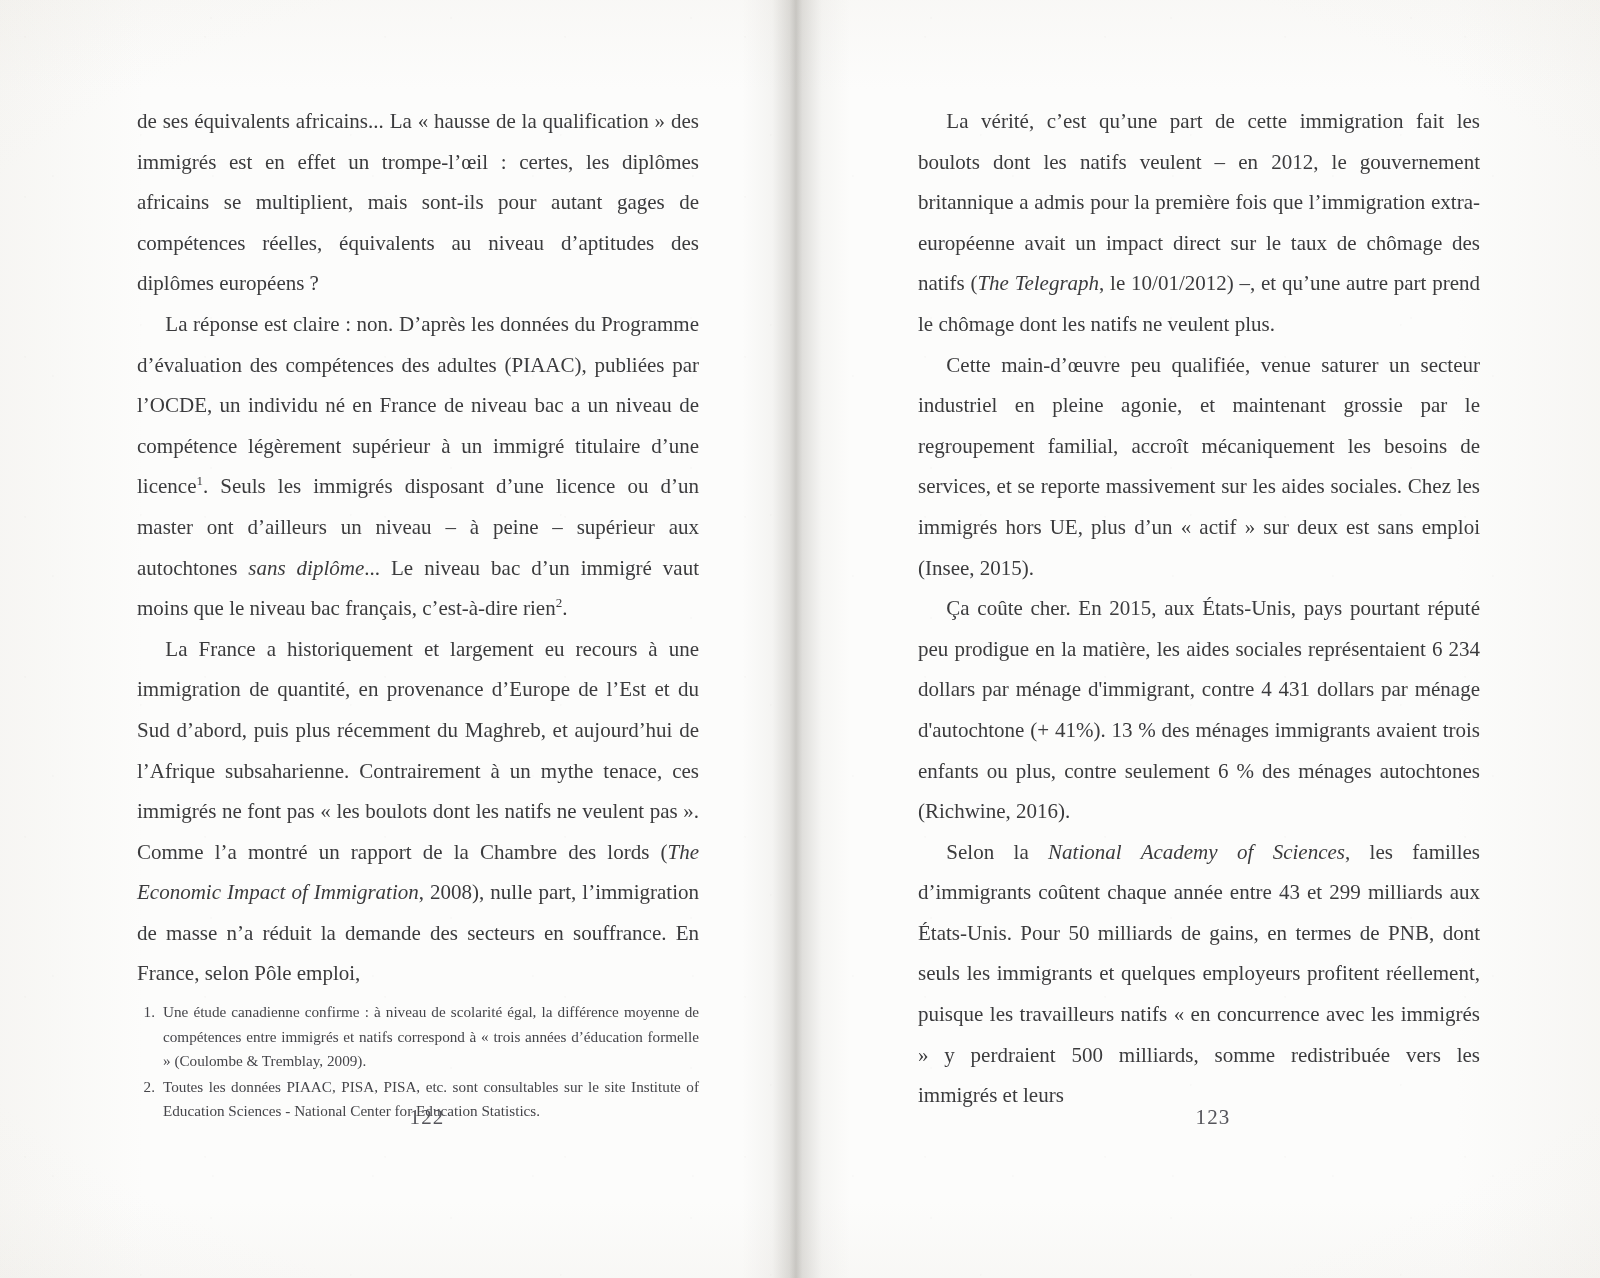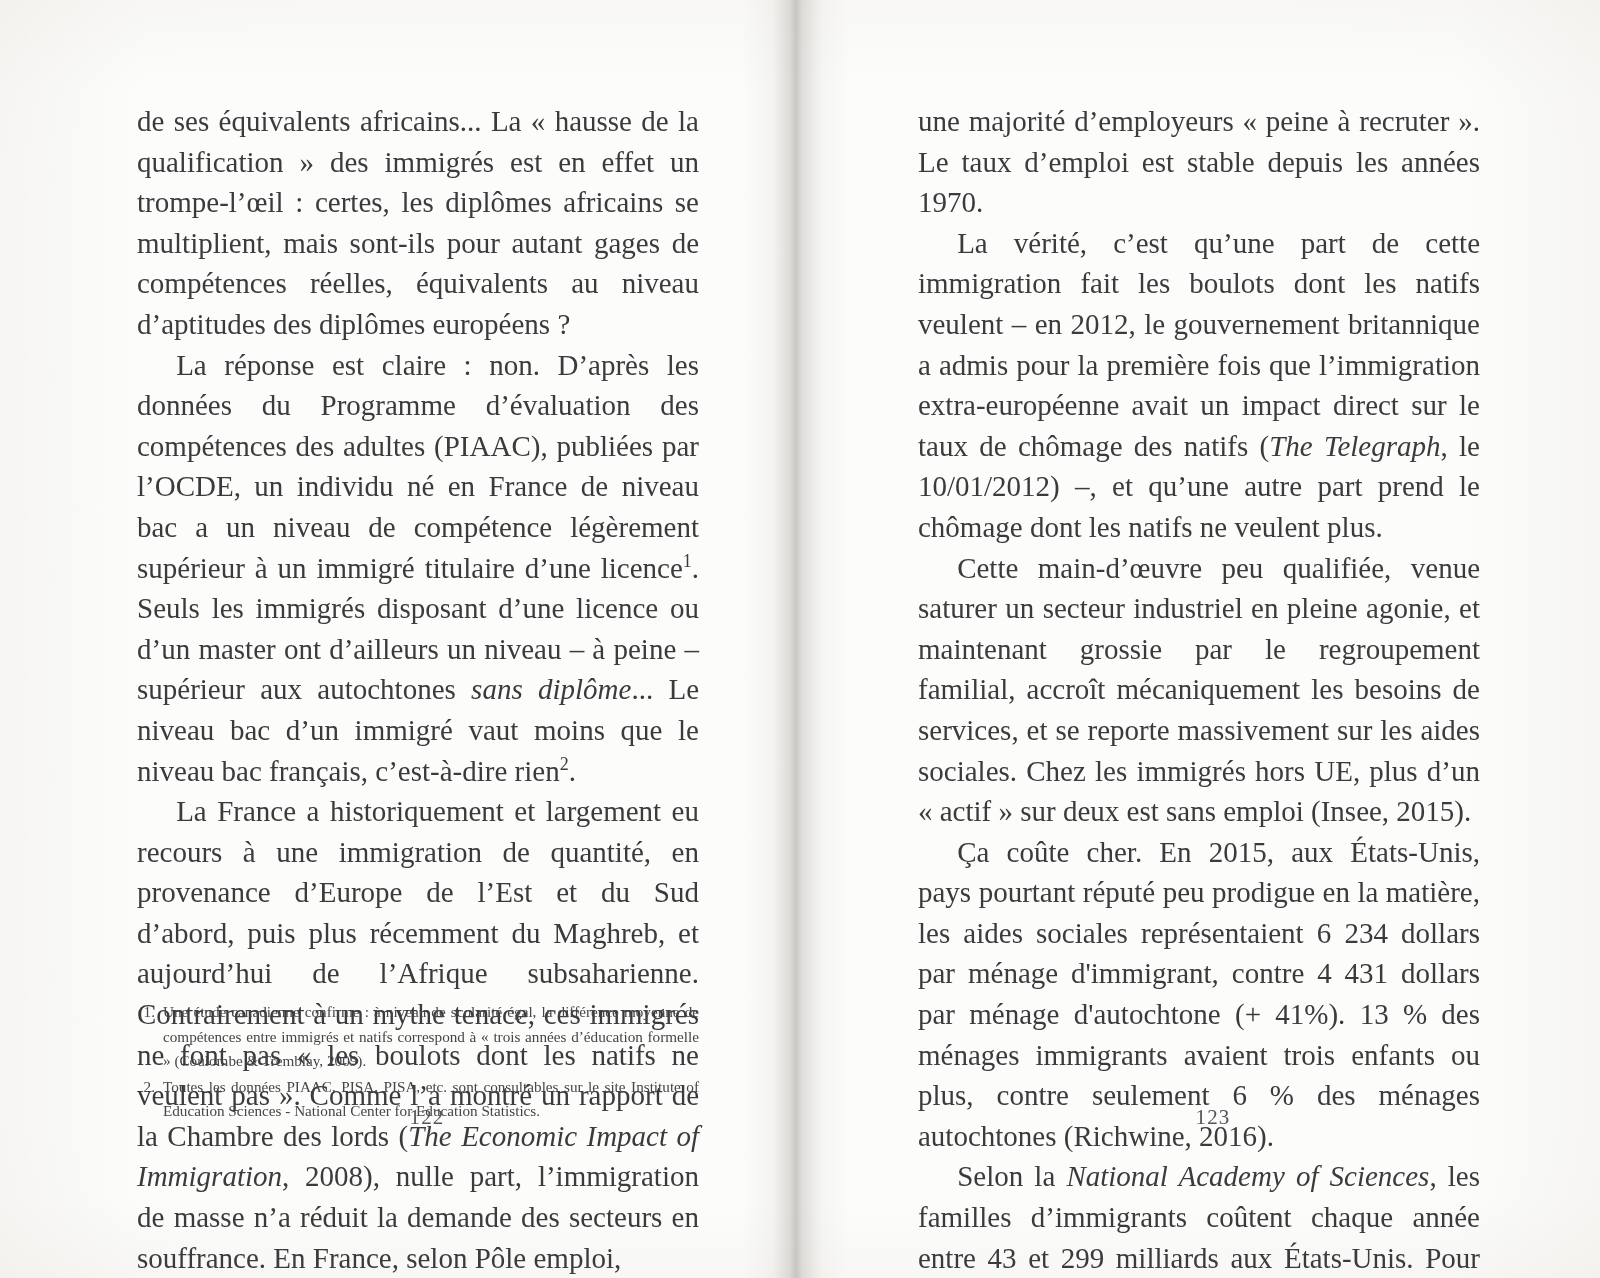--- a/index.html
+++ b/index.html
@@ -55,21 +55,21 @@
     height: 1278px;
   }
   .page-left  { left: 0;    width: 790px; }
   .page-right { left: 810px; width: 790px; }
 
   .textblock {
     position: absolute;
     color: #3b3b3d;
     text-align: justify;
     text-justify: inter-word;
-    font-size: 29px;
+    font-size: 21px;
     line-height: 40.6px;
     -webkit-font-smoothing: antialiased;
   }
   .page-left .textblock {
     left: 137px;
     top: 101px;
     width: 562px;
   }
   .page-right .textblock {
     left: 108px;
@@ -177,21 +177,20 @@
         </div>
       </div>
 
     <div class="folio">122</div>
   </div>
 
   <div class="gutter"></div>
 
   <div class="page page-right">
     <div class="textblock">
-        <p><span>une majorité d’employeurs « peine à recruter ». Le taux d’emploi est stable depuis les années 1970.</span></p>
         <p class="indent"><span>La vérité, c’est qu’une part de cette immigration fait les boulots dont les natifs veulent – en 2012, le gouvernement britannique a admis pour la première fois que l’immigration extra-européenne avait un impact direct sur le taux de chômage des natifs (</span><i>The Telegraph</i><span>, le 10/01/2012) –, et qu’une autre part prend le chômage dont les natifs ne veulent plus.</span></p>
         <p class="indent"><span>Cette main-d’œuvre peu qualifiée, venue saturer un secteur industriel en pleine agonie, et maintenant grossie par le regroupement familial, accroît mécaniquement les besoins de services, et se reporte massivement sur les aides sociales. Chez les immigrés hors UE, plus d’un « actif » sur deux est sans emploi (Insee, 2015).</span></p>
         <p class="indent"><span>Ça coûte cher. En 2015, aux États-Unis, pays pourtant réputé peu prodigue en la matière, les aides sociales représentaient 6 234 dollars par ménage d'immigrant, contre 4 431 dollars par ménage d'autochtone (+ 41%). 13 % des ménages immigrants avaient trois enfants ou plus, contre seulement 6 % des ménages autochtones (Richwine, 2016).</span></p>
         <p class="indent"><span>Selon la </span><i>National Academy of Sciences</i><span>, les familles d’immigrants coûtent chaque année entre 43 et 299 milliards aux États-Unis. Pour 50 milliards de gains, en termes de PNB, dont seuls les immigrants et quelques employeurs profitent réellement, puisque les travailleurs natifs « en concurrence avec les immigrés » y perdraient 500 milliards, somme redistribuée vers les immigrés et leurs</span></p>
       </div>
 
     <div class="footnotes"></div>
 
     <div class="folio">123</div>
   </div>

